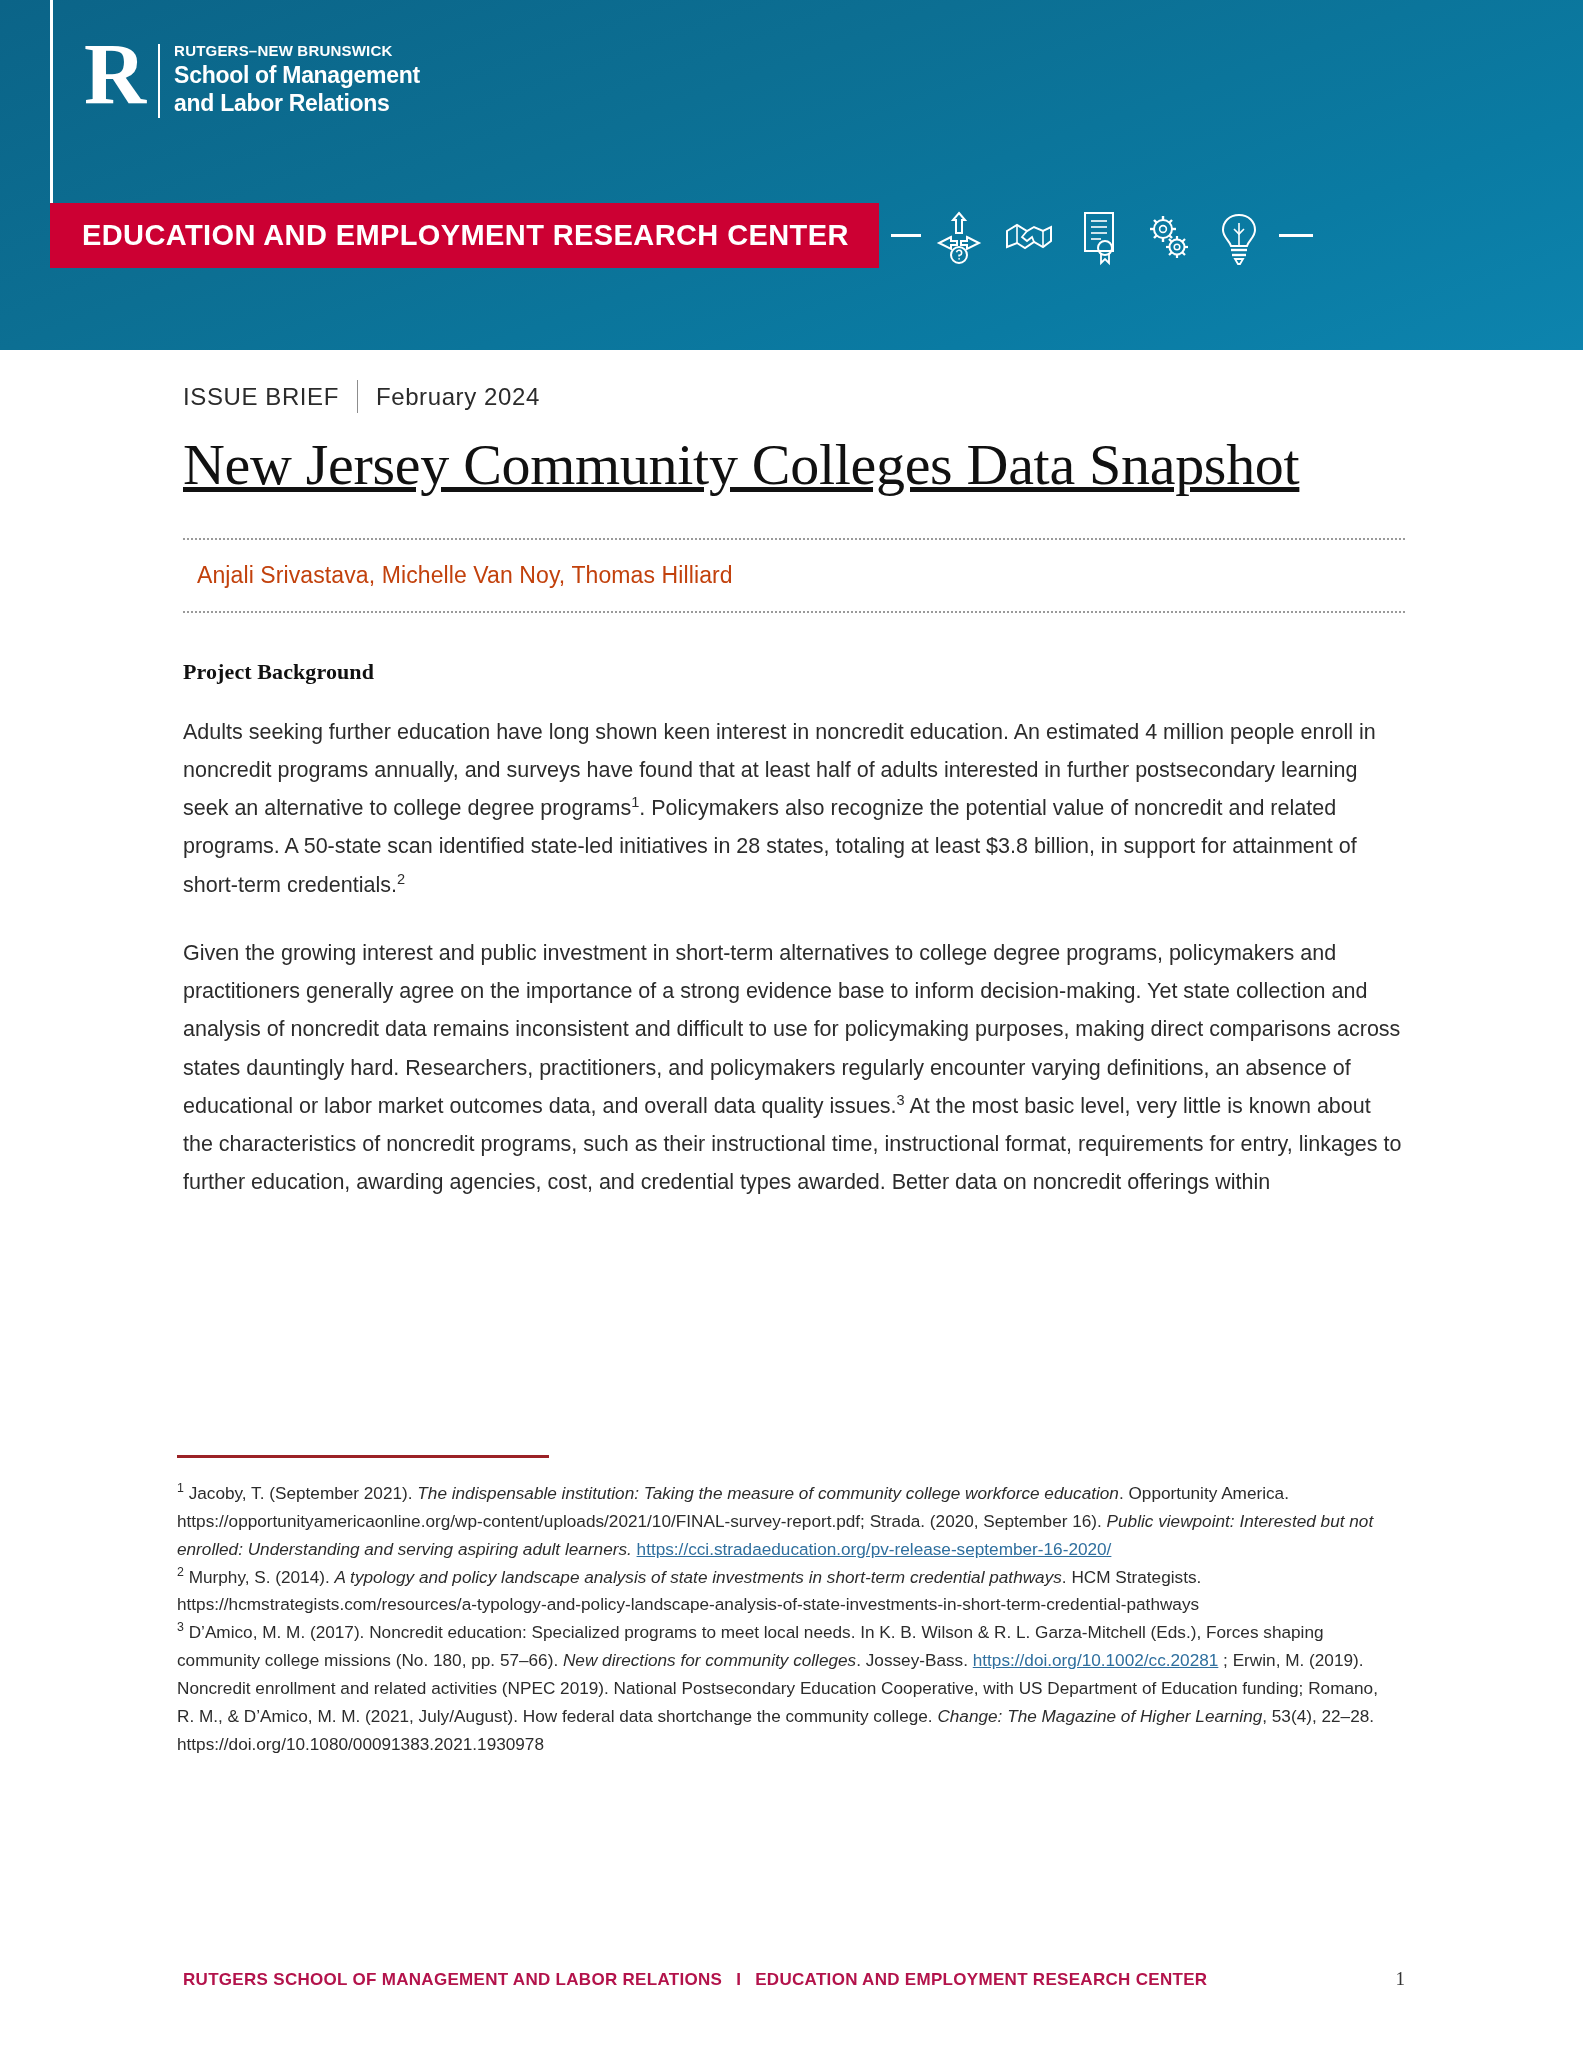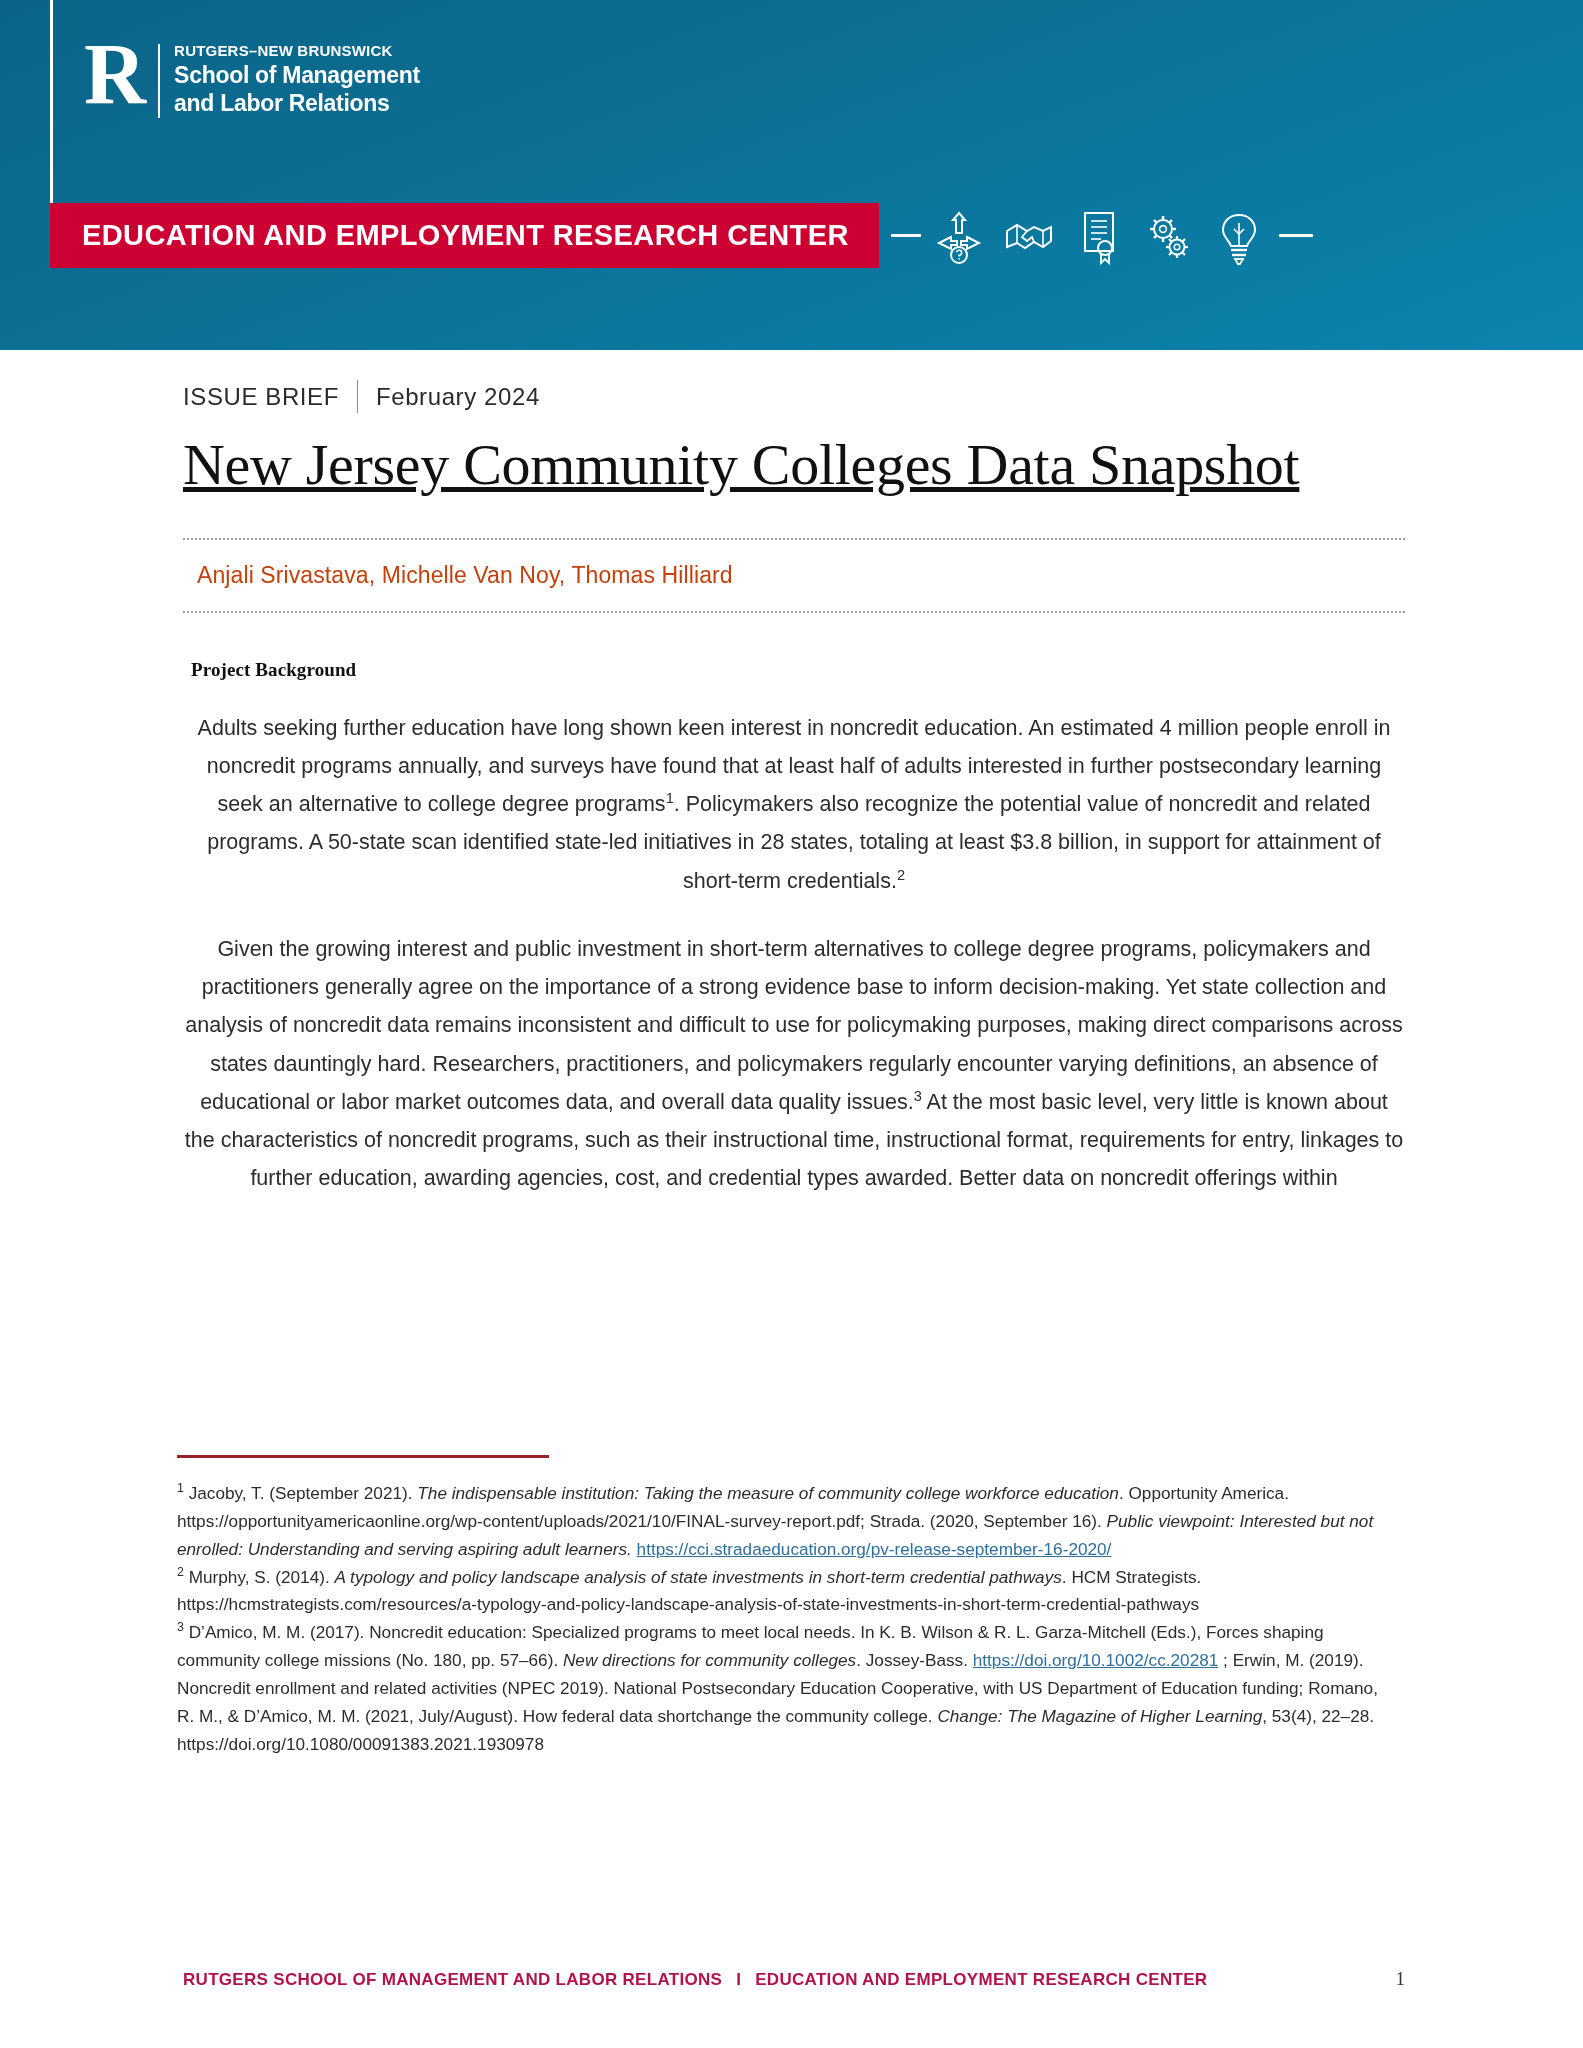--- a/index.html
+++ b/index.html
@@ -159,31 +159,31 @@
   }
   .authors {
     font-size: 23px;
     color: #c2410c;
     padding: 22px 0 22px 14px;
     letter-spacing: 0.1px;
   }
 
   .sec-head {
     font-family: "Liberation Serif", serif;
-    font-size: 19px;
+    font-size: 22px;
     font-weight: bold;
     color: #111111;
-    margin: 46px 0 28px 8px;
+    margin: 46px 0 28px 0;
     letter-spacing: 0.1px;
   }
   .para {
     font-size: 21.5px;
     line-height: 1.78;
     color: #2c2c2c;
-    text-align: center;
+    text-align: left;
     margin-bottom: 30px;
   }
   .para sup { font-size: 0.68em; vertical-align: super; line-height: 0; }
 
   
   .fn-wrap {
     position: absolute;
     left: 177px;
     top: 1455px;
     width: 1222px;

